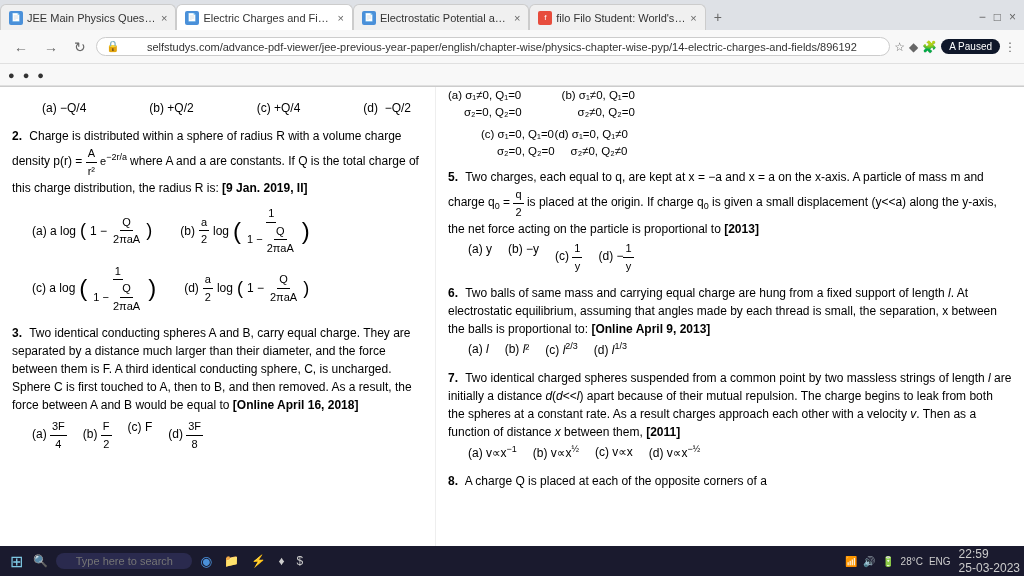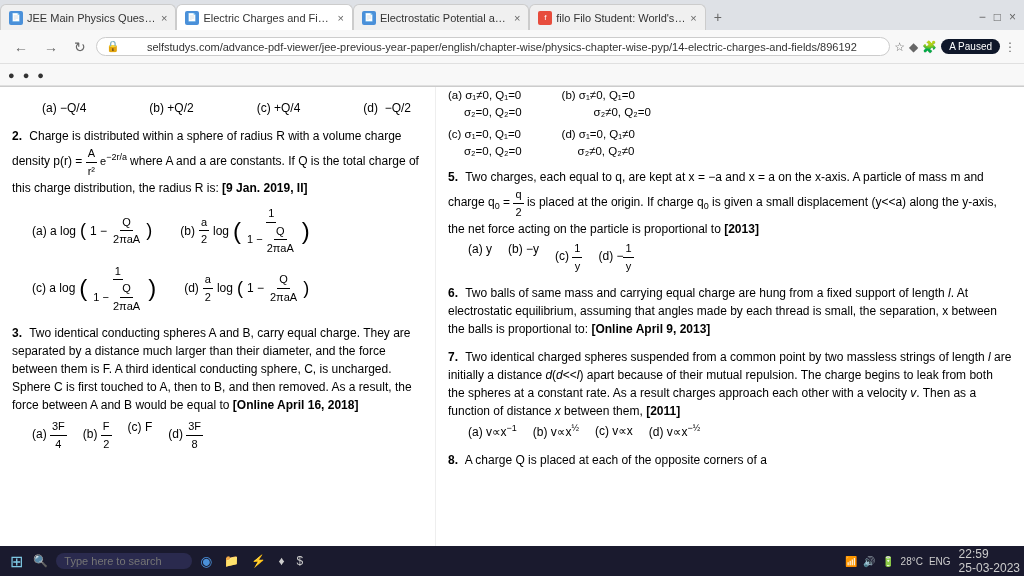--- a/index.html
+++ b/index.html
@@ -231,24 +231,24 @@
     <div class="right-panel">
 
       <div style="margin-bottom: 8px; font-size: 11.5px;">
         <div style="display: flex; gap: 40px; margin-bottom: 2px;">
           <div>
             <div>(a) σ₁≠0, Q₁=0</div>
             <div style="margin-left: 16px;">σ₂=0, Q₂=0</div>
           </div>
           <div>
             <div>(b) σ₁≠0, Q₁=0</div>
-            <div style="margin-left: 32px;">σ₂≠0, Q₂=0</div>
-          </div>
-        </div>
-        <div style="display: flex; gap: 40px; margin-top: 4px;">
+            <div style="margin-left: 16px;">σ₂≠0, Q₂=0</div>
+          </div>
+        </div>
+        <div style="display: flex; margin-top: 4px; margin-left: 33px;">
           <div>
             <div>(c) σ₁=0, Q₁=0</div>
             <div style="margin-left: 16px;">σ₂=0, Q₂=0</div>
           </div>
           <div>
             <div>(d) σ₁=0, Q₁≠0</div>
             <div style="margin-left: 16px;">σ₂≠0, Q₂≠0</div>
           </div>
         </div>
       </div>
@@ -277,20 +277,26 @@
               </span></span>
         </div>
       </div>
 
       <div class="question-block">
         <p>
           <span class="q-num">6.</span>
           <span>Two balls of same mass and carrying equal charge are hung from a fixed support of length <i>l</i>. At electrostatic equilibrium, assuming that angles made by each thread is small, the separation, x between the balls is proportional to:</span>
           <span class="bold"> [Online April 9, 2013]</span>
         </p>
+        <div class="options" style="margin-top: 2px; margin-left: 20px;">
+          <span class="option">(a) <i>l</i></span>
+          <span class="option">(b) <i>l</i>²</span>
+          <span class="option">(c) <i>l</i><sup>2/3</sup></span>
+          <span class="option">(d) <i>l</i><sup>1/3</sup></span>
+        </div>
       </div>
 
       <div class="question-block">
         <p>
           <span class="q-num">7.</span>
           <span>Two identical charged spheres suspended from a common point by two massless strings of length <i>l</i> are initially a distance <i>d</i>(<i>d</i>&lt;&lt;<i>l</i>) apart because of their mutual repulsion. The charge begins to leak from both the spheres at a constant rate. As a result charges approach each other with a velocity <i>v</i>. Then as a function of distance <i>x</i> between them,</span>
           <span class="bold"> [2011]</span>
         </p>
         <div class="options" style="margin-top: 2px; margin-left: 20px;">
           <span class="option">(a) v∝x<sup>−1</sup></span>
@@ -308,21 +314,21 @@
       </div>
 
     </div>
   </div>
 </div>
 
 <div class="taskbar">
   <span class="windows-btn">⊞</span>
   <span style="color:#ccc; font-size:12px;">🔍</span>
   <div class="taskbar-search">
-    <input type="text" style="color: rgb(204, 204, 204);" placeholder="Type here to search">
+    <input type="text" style="color: rgb(204, 204, 204); text-align: center;" placeholder="Type here to search">
   </div>
   <span style="color:#4a90d9; font-size:14px; padding: 0 4px;">◉</span>
   <span style="color:#ccc; font-size:12px; padding: 0 4px;">📁</span>
   <span style="color:#ccc; font-size:12px; padding: 0 4px;">⚡</span>
   <span style="color:#ccc; font-size:12px; padding: 0 4px;">♦</span>
   <span style="color:#ccc; font-size:12px; padding: 0 4px;">$</span>
   <div class="taskbar-right">
     <div class="sys-tray">
       <span>📶</span>
       <span>🔊</span>

